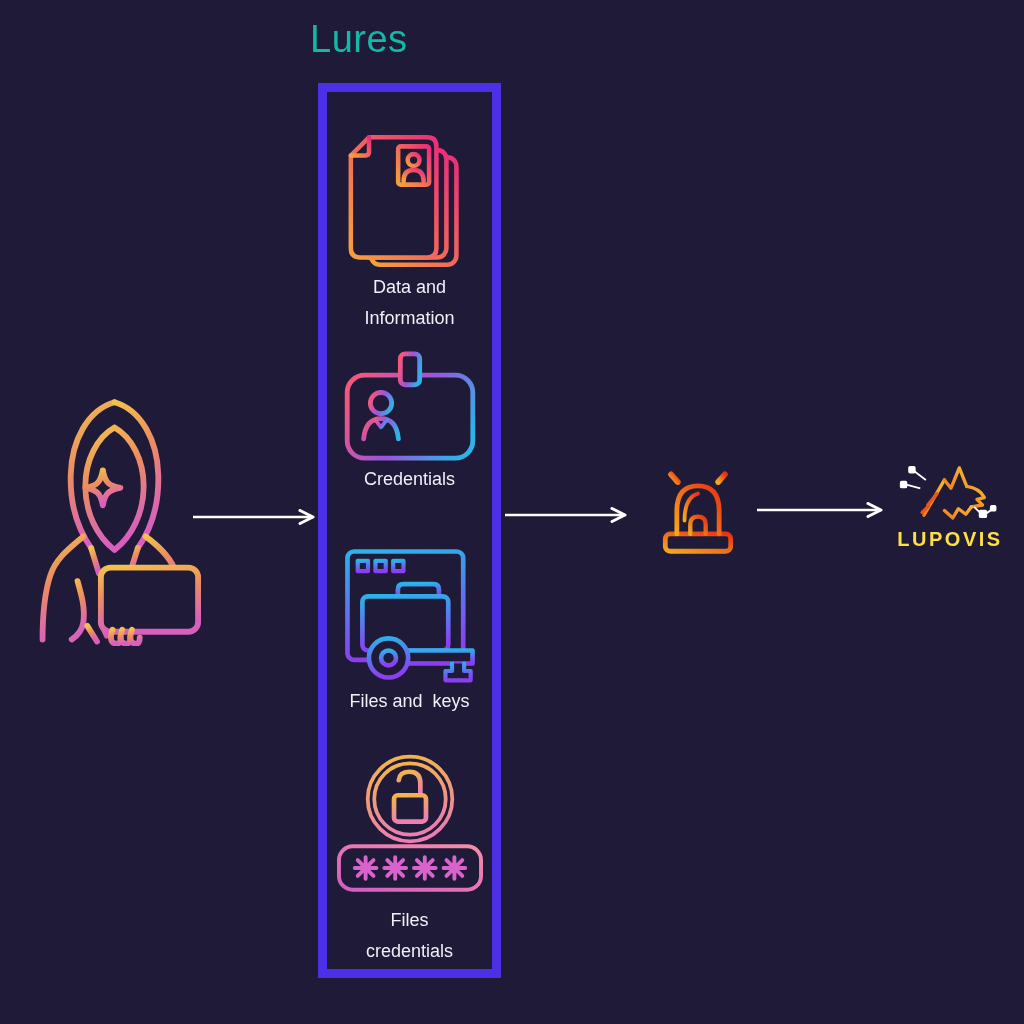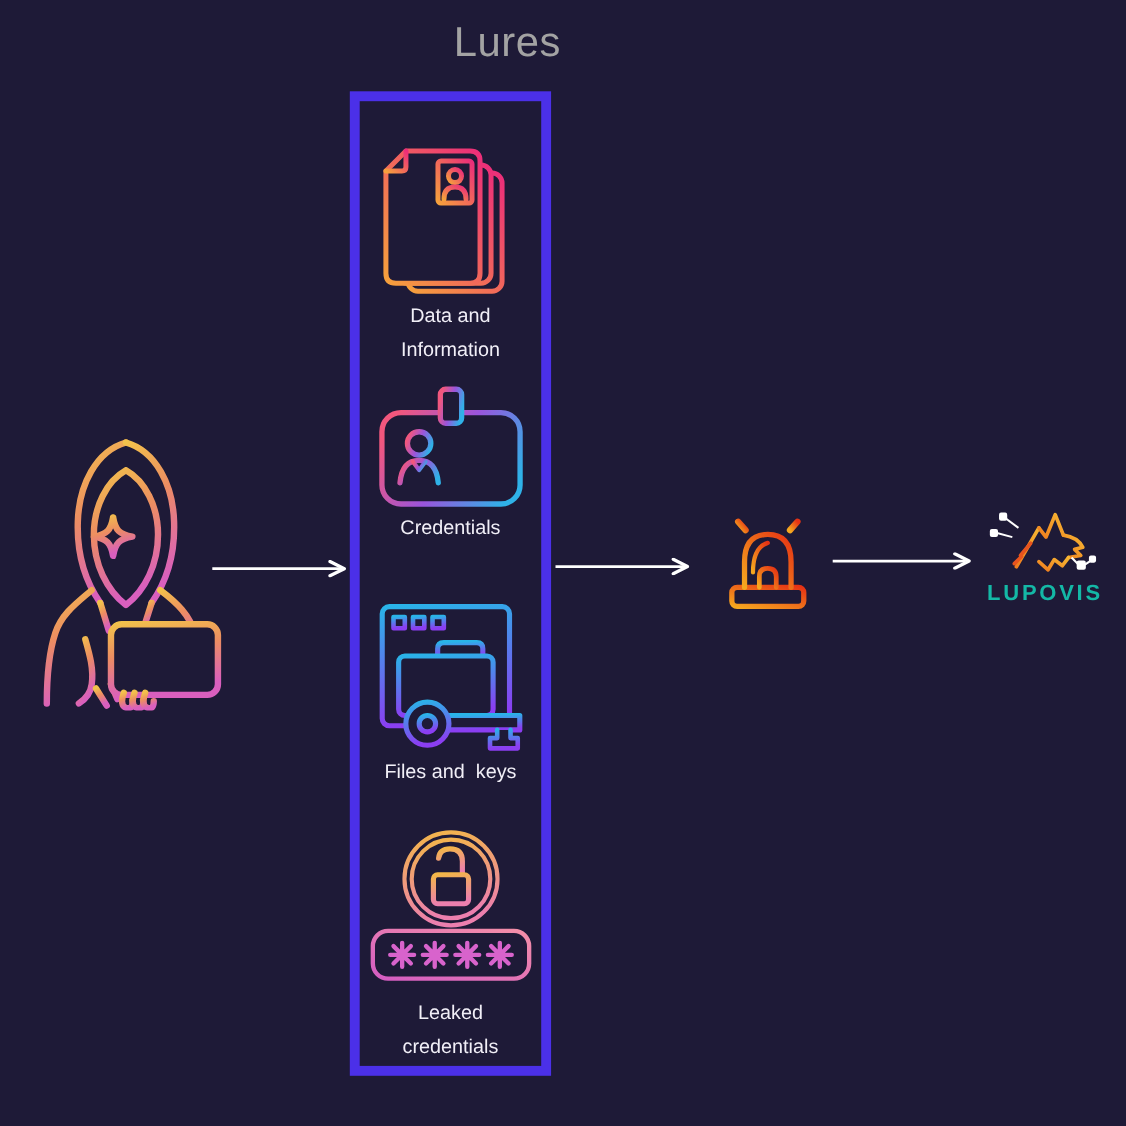--- a/index.html
+++ b/index.html
@@ -6,42 +6,42 @@
   body{
     width:1024px;height:1024px;
     background:#1E1A37;
     font-family:"Liberation Sans", sans-serif;
     overflow:hidden;
     position:relative;
   }
   .canvas{position:absolute;inset:0;width:1024px;height:1024px;}
   .title{
     position:absolute;left:310px;top:18px;width:200px;
-    text-align:right;font-size:38px;font-weight:400;
-    color:#a3a3a3;letter-spacing:0.5px;
+    text-align:left;font-size:38px;font-weight:400;
+    color:#14b8a6;letter-spacing:0.5px;
   }
   .lures-box{
     position:absolute;left:318px;top:83px;width:183px;height:895px;
     border:9px solid #4B30E8;background:#1E1A37;box-sizing:border-box;
   }
   .lure-item{position:absolute;left:0;width:165px;display:flex;flex-direction:column;align-items:center;}
   .icon-wrap{display:flex;align-items:center;justify-content:center;}
   .lure-label{
     text-align:center;color:#F1EFF7;font-size:18px;line-height:31px;
   }
   .lure-label span{display:block;white-space:pre;}
   .hacker{position:absolute;left:27px;top:388px;}
   .arrow{position:absolute;height:16px;}
   .arrow-1{left:192px;top:509px;}
   .arrow-2{left:504px;top:507px;}
   .arrow-3{left:756px;top:502px;}
   .siren{position:absolute;left:648px;top:456px;}
   .logo{position:absolute;left:888px;top:460px;width:124px;display:flex;flex-direction:column;align-items:center;}
   .logo-text{
-    margin-top:4px;color:#14b8a6;font-size:20px;font-weight:bold;
+    margin-top:4px;color:#fde047;font-size:20px;font-weight:bold;
     letter-spacing:2.5px;
   }
   svg{display:block;}
 </style>
 </head>
 <body>
 
 <div class="canvas">
 
   <div class="title">Lures</div>
@@ -204,21 +204,21 @@
           <rect x="3" y="3" width="144" height="44" rx="14" stroke="url(#gPwd)" stroke-width="4" fill="none"></rect>
           <g stroke="#D863CC" stroke-width="4" stroke-linecap="round">
             <path d="M30,14 V36 M19,25 H41 M22,17 L38,33 M38,17 L22,33"></path>
             <path d="M60,14 V36 M49,25 H71 M52,17 L68,33 M68,17 L52,33"></path>
             <path d="M90,14 V36 M79,25 H101 M82,17 L98,33 M98,17 L82,33"></path>
             <path d="M120,14 V36 M109,25 H131 M112,17 L128,33 M128,17 L112,33"></path>
           </g>
         </svg>
       </div>
       <div class="lure-label" style="margin-top:12px;">
-        <span>Leaked</span>
+        <span>Files</span>
         <span>credentials</span>
       </div>
     </div>
 
   </div>
 
   <div class="arrow arrow-2">
     <svg width="130" height="16" viewBox="0 0 130 16">
       <line x1="1" y1="8" x2="118" y2="8" stroke="#FFFFFF" stroke-width="2.5"></line>
       <path d="M108,1.5 L121,8 L108,14.5" fill="none" stroke="#FFFFFF" stroke-width="3" stroke-linejoin="round" stroke-linecap="round"></path>

